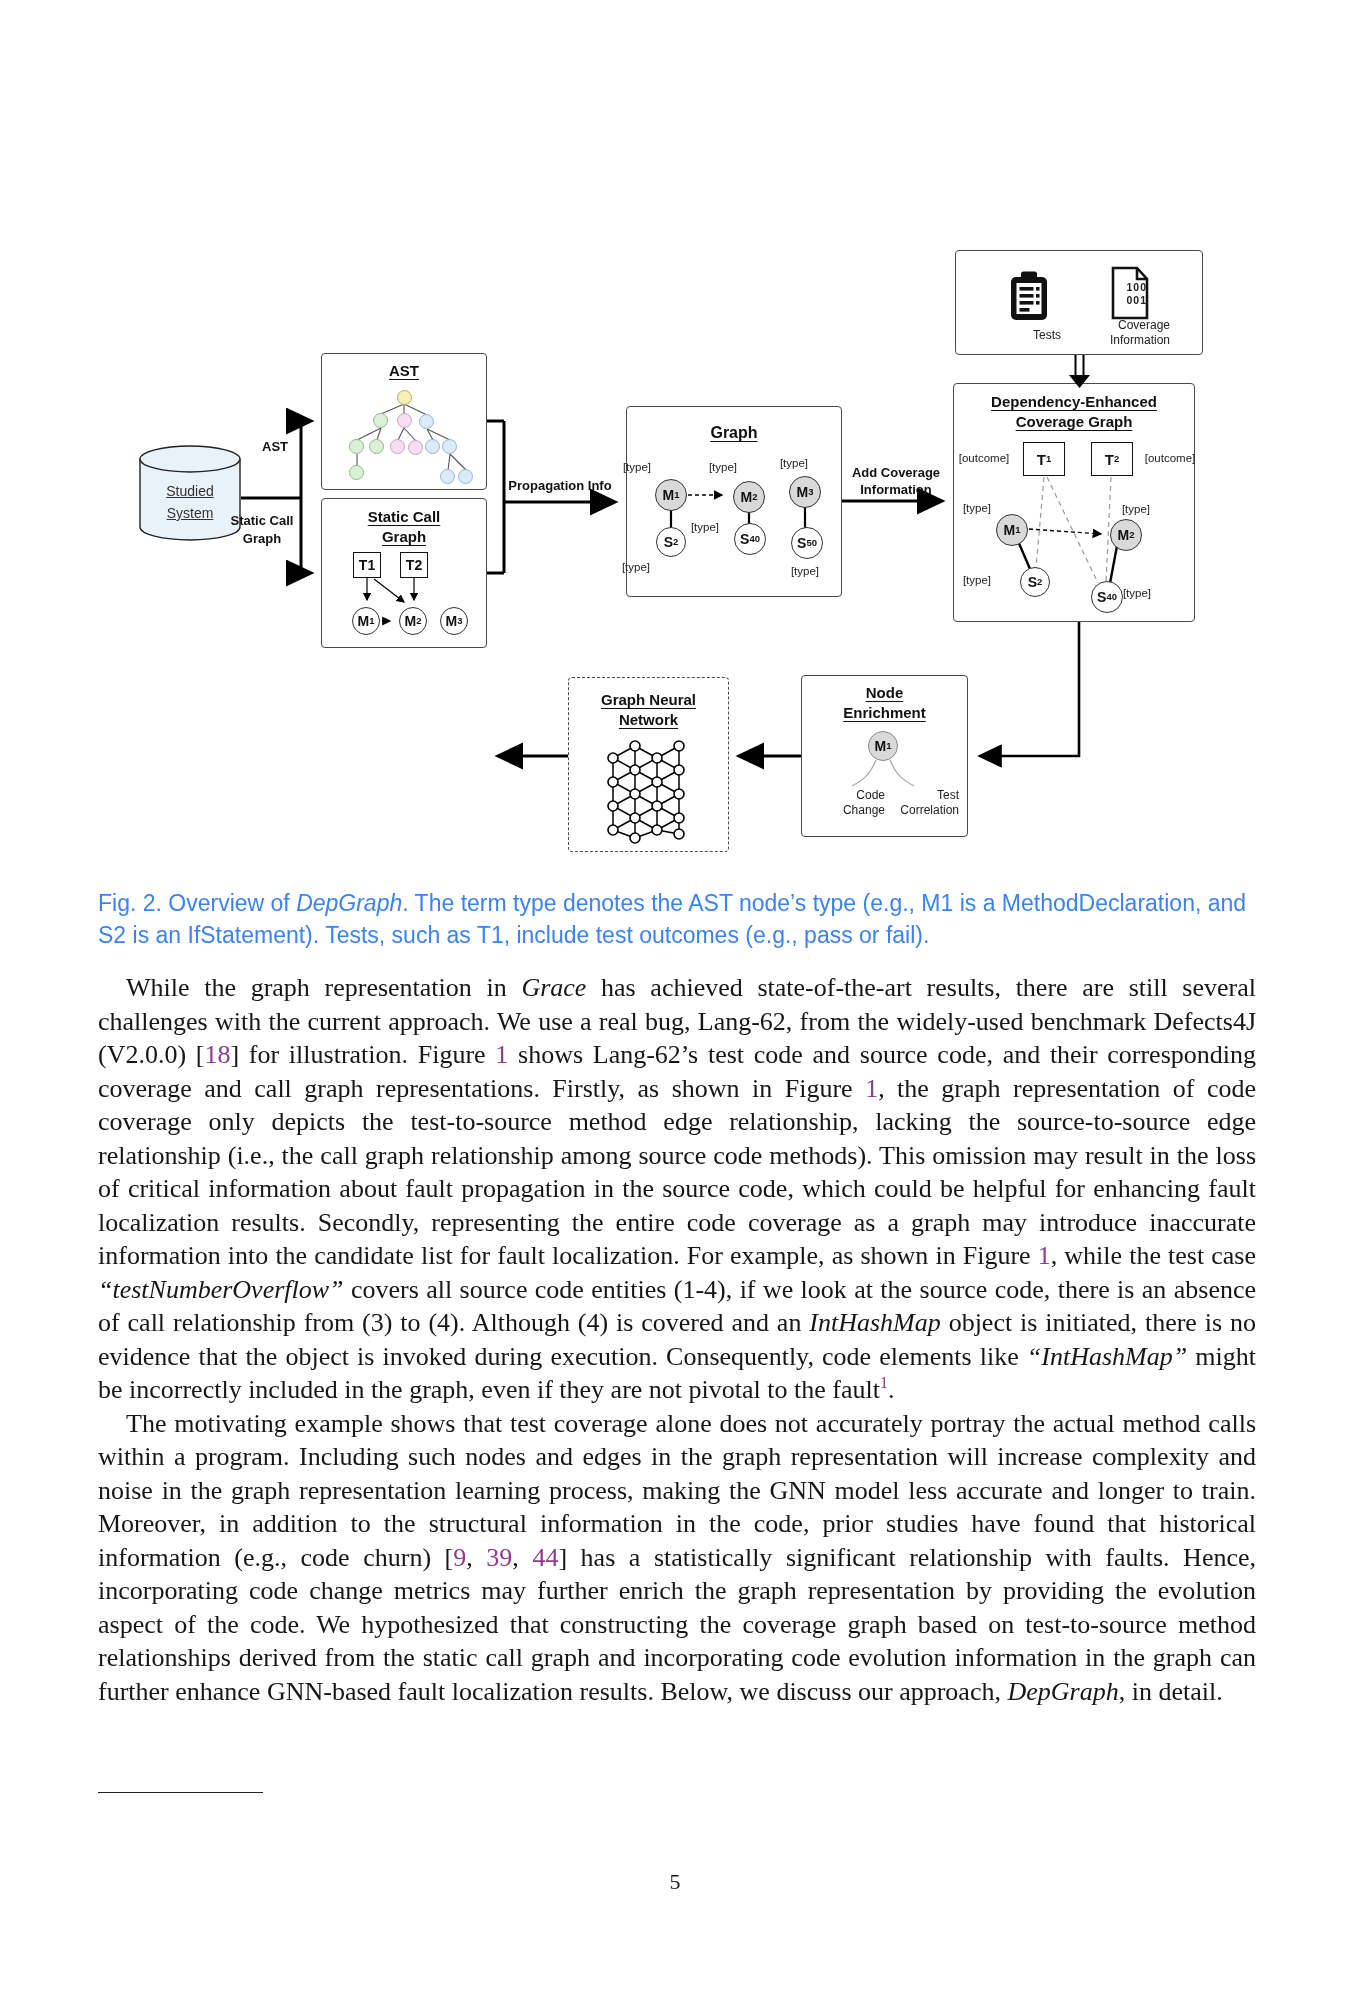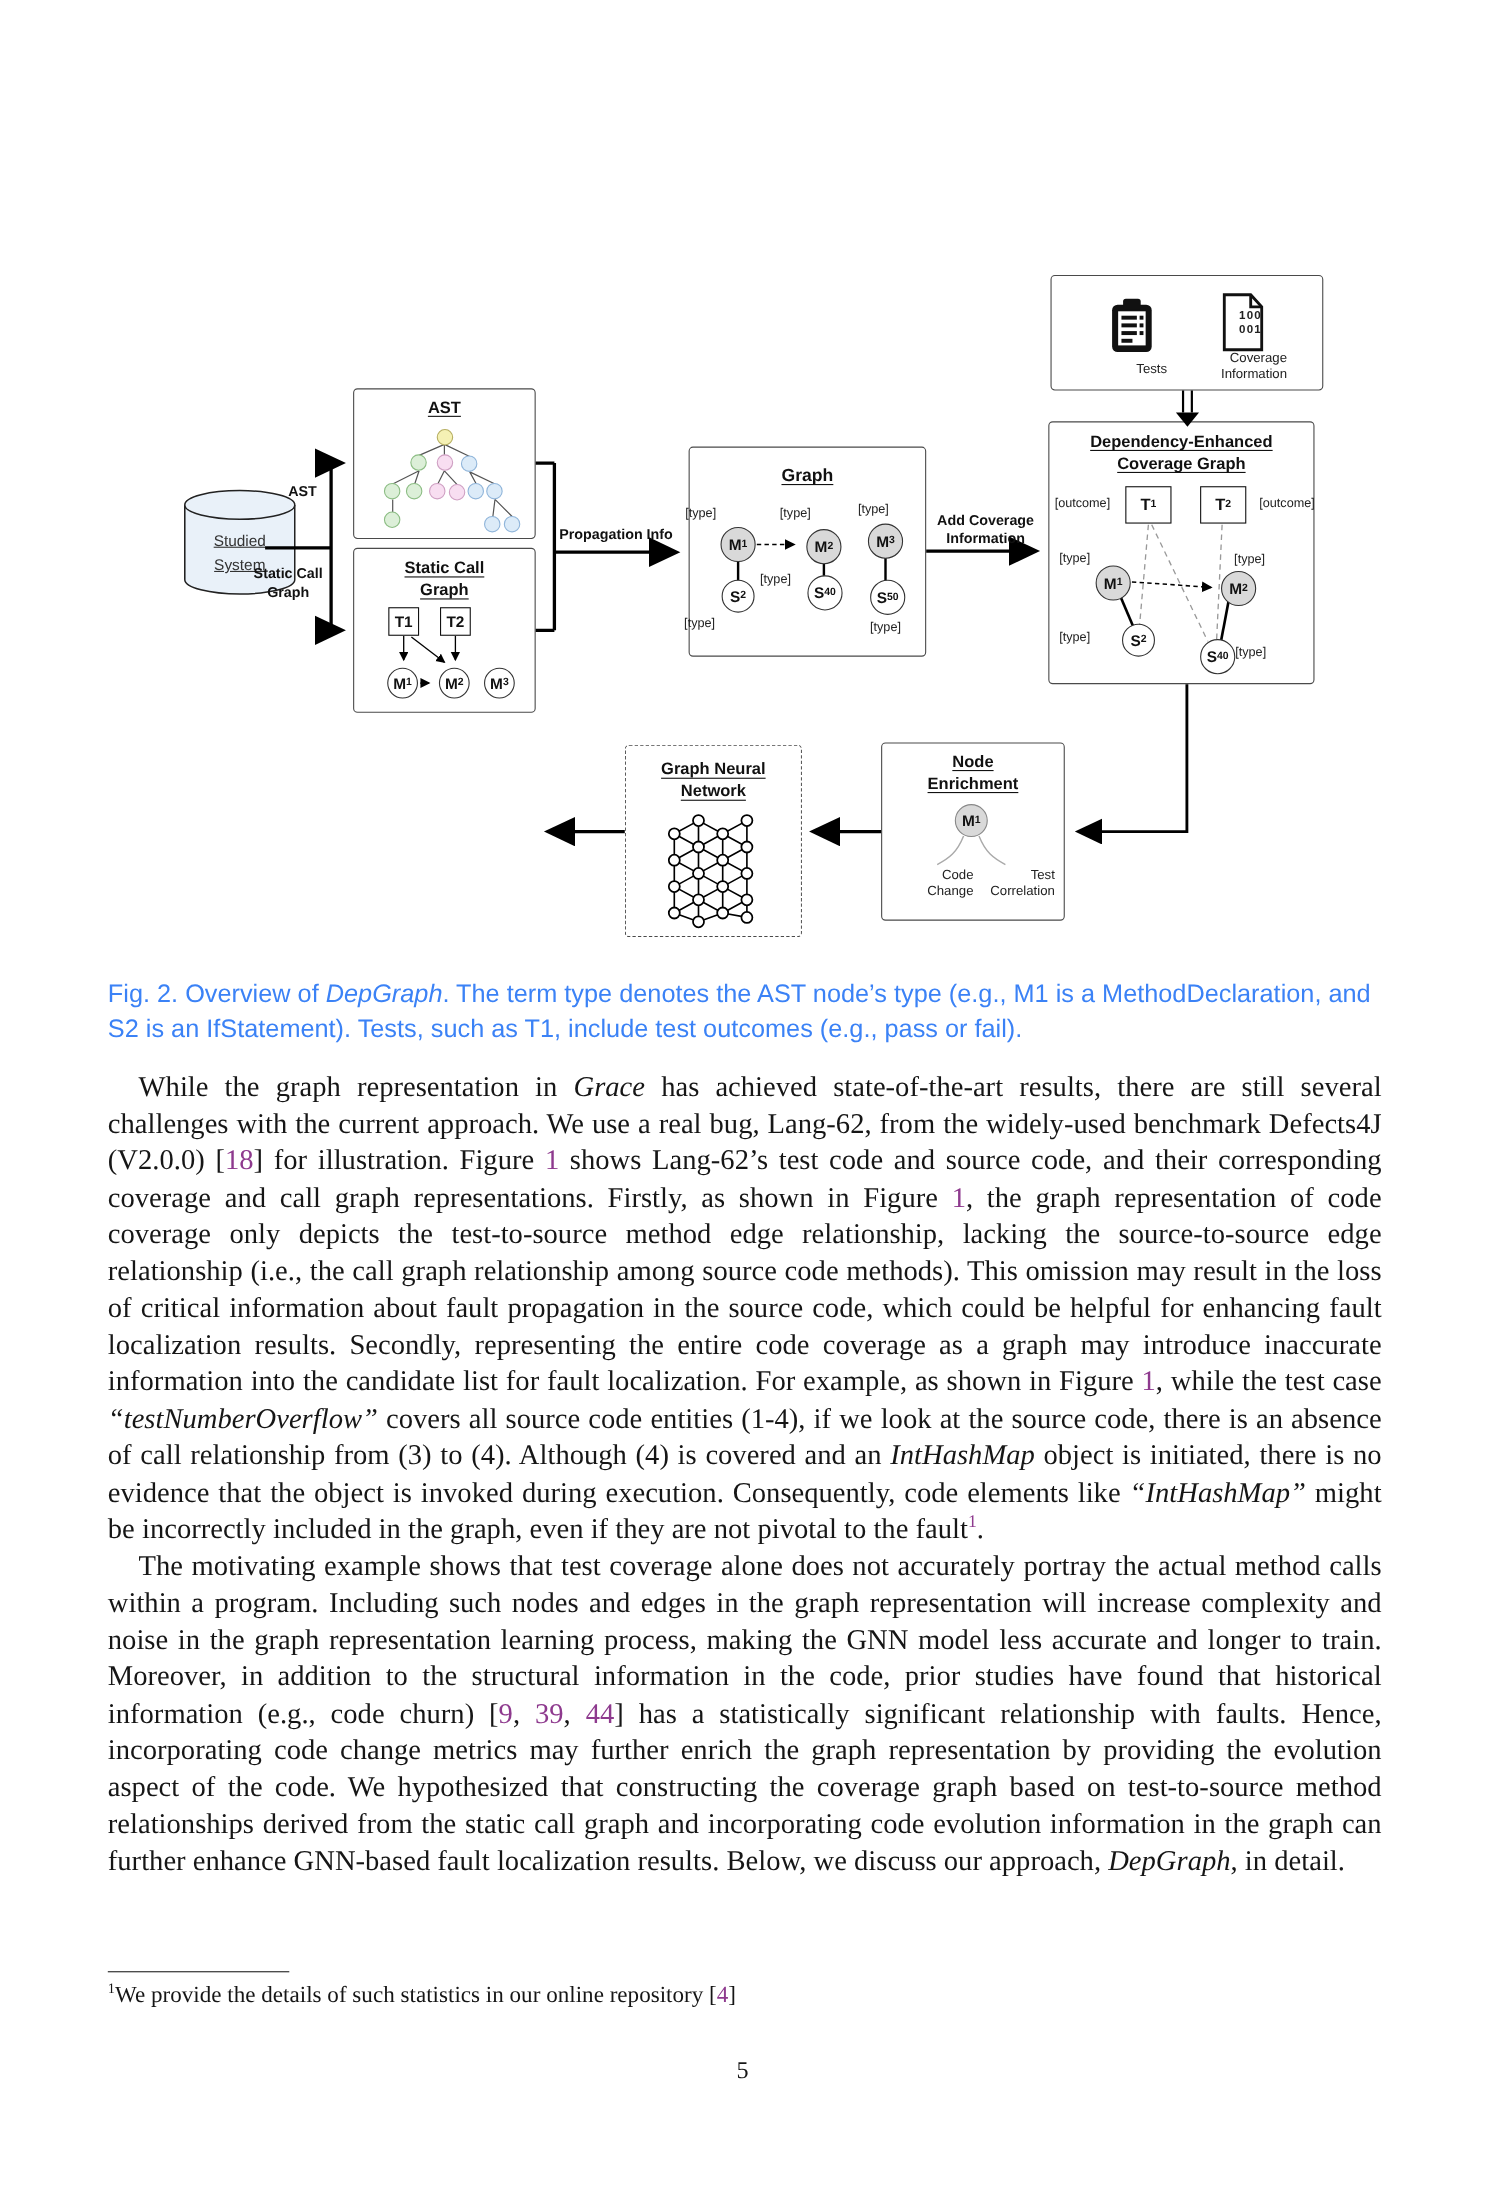--- a/index.html
+++ b/index.html
@@ -78,21 +78,21 @@
         <div>Network</div>
       </div>
     </div>
     <div class="fbox" style="left:706px;top:435px;width:167px;height:162px;">
       <div class="btitle" style="margin-top:7px;">
         <div>Node</div>
         <div>Enrichment</div>
       </div>
     </div>
 
-    <div style="position:absolute;left:44px;top:204px;width:102px;height:98px;margin-left:28px;">
+    <div style="position:absolute;left:44px;top:204px;width:102px;height:98px;">
       <svg width="102" height="98">
         <path d="M1 15 v68 a50 13 0 0 0 100 0 v-68" fill="#e9f1f9" stroke="#222" stroke-width="1.4"></path>
         <ellipse cx="51" cy="15" rx="50" ry="13" fill="#e9f1f9" stroke="#222" stroke-width="1.4"></ellipse>
       </svg>
       <div style="position:absolute;left:0;top:36px;width:102px;text-align:center;font-family:'Liberation Sans',sans-serif;font-size:14px;line-height:22px;color:#333;text-decoration:underline;">
         <div>Studied</div>
         <div>System</div>
       </div>
     </div>
 
@@ -314,16 +314,15 @@
   </div>
 
   <div class="caption"><span>Fig. 2.  Overview of </span><span class="it">DepGraph</span><span>. The term type denotes the AST node’s type (e.g., M1 is a MethodDeclaration, and S2 is an IfStatement). Tests, such as T1, include test outcomes (e.g., pass or fail).</span></div>
 
   <div class="bodytext">
     <p><span>While the graph representation in </span><span class="it">Grace</span><span> has achieved state-of-the-art results, there are still several challenges with the current approach. We use a real bug, Lang-62, from the widely-used benchmark Defects4J (V2.0.0) [</span><span class="ref">18</span><span>] for illustration. Figure </span><span class="ref">1</span><span> shows Lang-62’s test code and source code, and their corresponding coverage and call graph representations. Firstly, as shown in Figure </span><span class="ref">1</span><span>, the graph representation of code coverage only depicts the test-to-source method edge relationship, lacking the source-to-source edge relationship (i.e., the call graph relationship among source code methods). This omission may result in the loss of critical information about fault propagation in the source code, which could be helpful for enhancing fault localization results. Secondly, representing the entire code coverage as a graph may introduce inaccurate information into the candidate list for fault localization. For example, as shown in Figure </span><span class="ref">1</span><span>, while the test case </span><span class="it">“testNumberOverflow”</span><span> covers all source code entities (1-4), if we look at the source code, there is an absence of call relationship from (3) to (4). Although (4) is covered and an </span><span class="it">IntHashMap</span><span> object is initiated, there is no evidence that the object is invoked during execution. Consequently, code elements like </span><span class="it">“IntHashMap”</span><span> might be incorrectly included in the graph, even if they are not pivotal to the fault</span><span class="ref sup">1</span><span>.</span></p>
     <p><span>The motivating example shows that test coverage alone does not accurately portray the actual method calls within a program. Including such nodes and edges in the graph representation will increase complexity and noise in the graph representation learning process, making the GNN model less accurate and longer to train. Moreover, in addition to the structural information in the code, prior studies have found that historical information (e.g., code churn) [</span><span class="ref">9</span><span>, </span><span class="ref">39</span><span>, </span><span class="ref">44</span><span>] has a statistically significant relationship with faults. Hence, incorporating code change metrics may further enrich the graph representation by providing the evolution aspect of the code. We hypothesized that constructing the coverage graph based on test-to-source method relationships derived from the static call graph and incorporating code evolution information in the graph can further enhance GNN-based fault localization results. Below, we discuss our approach, </span><span class="it">DepGraph</span><span>, in detail.</span></p>
   </div>
 
   <div class="fnrule"></div>
-  <div class="footnote"><span class="sup">1</span><span>We provide the details of such statistics in our online repository [</span><span class="ref">4</span><span>]</span></div>
 
   <div class="pagenum">5</div>
 </div>
 
 </body></html>

